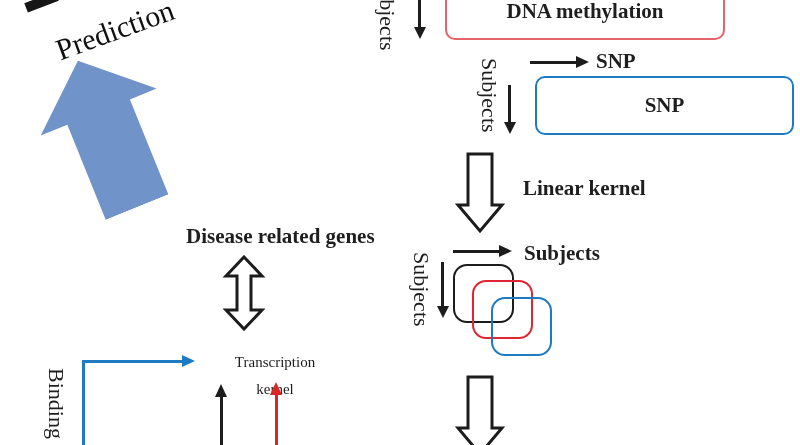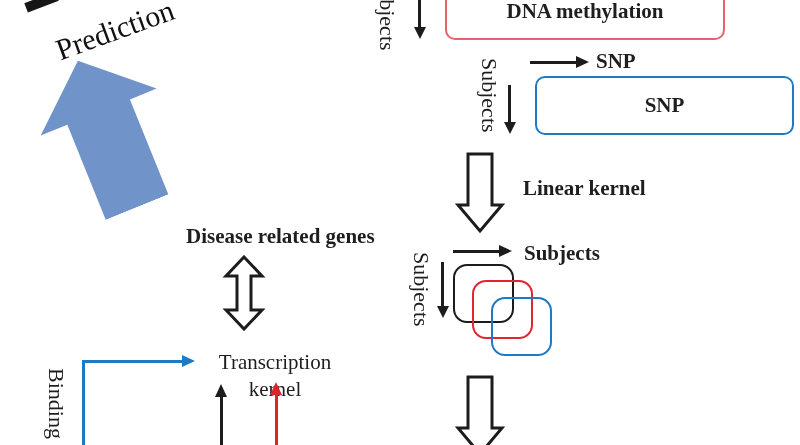--- a/index.html
+++ b/index.html
@@ -39,21 +39,21 @@
   #pred-fragment{
     position:absolute;left:25px;top:-3px;width:33px;height:10px;
     background:#161616;transform:rotate(-21deg);
   }
   #block-arrow{
     position:absolute;left:45px;top:55px;width:125px;height:158px;
     background:#7093c9;transform:rotate(-22deg);
     clip-path:polygon(50% 0%,100% 35%,77% 35%,77% 100%,23% 100%,23% 35%,0% 35%);
   }
   #transcription{position:absolute;left:195px;top:349px;width:160px;
-    text-align:center;font-size:21px;line-height:27px;}
+    text-align:center;font-size:15px;line-height:27px;}
   svg{display:block;}
 </style>
 </head>
 <body>
 
 <div id="stage">
 
   <div id="pred-fragment"></div>
   <div id="pred-title">Prediction</div>
   <div id="block-arrow"></div>

